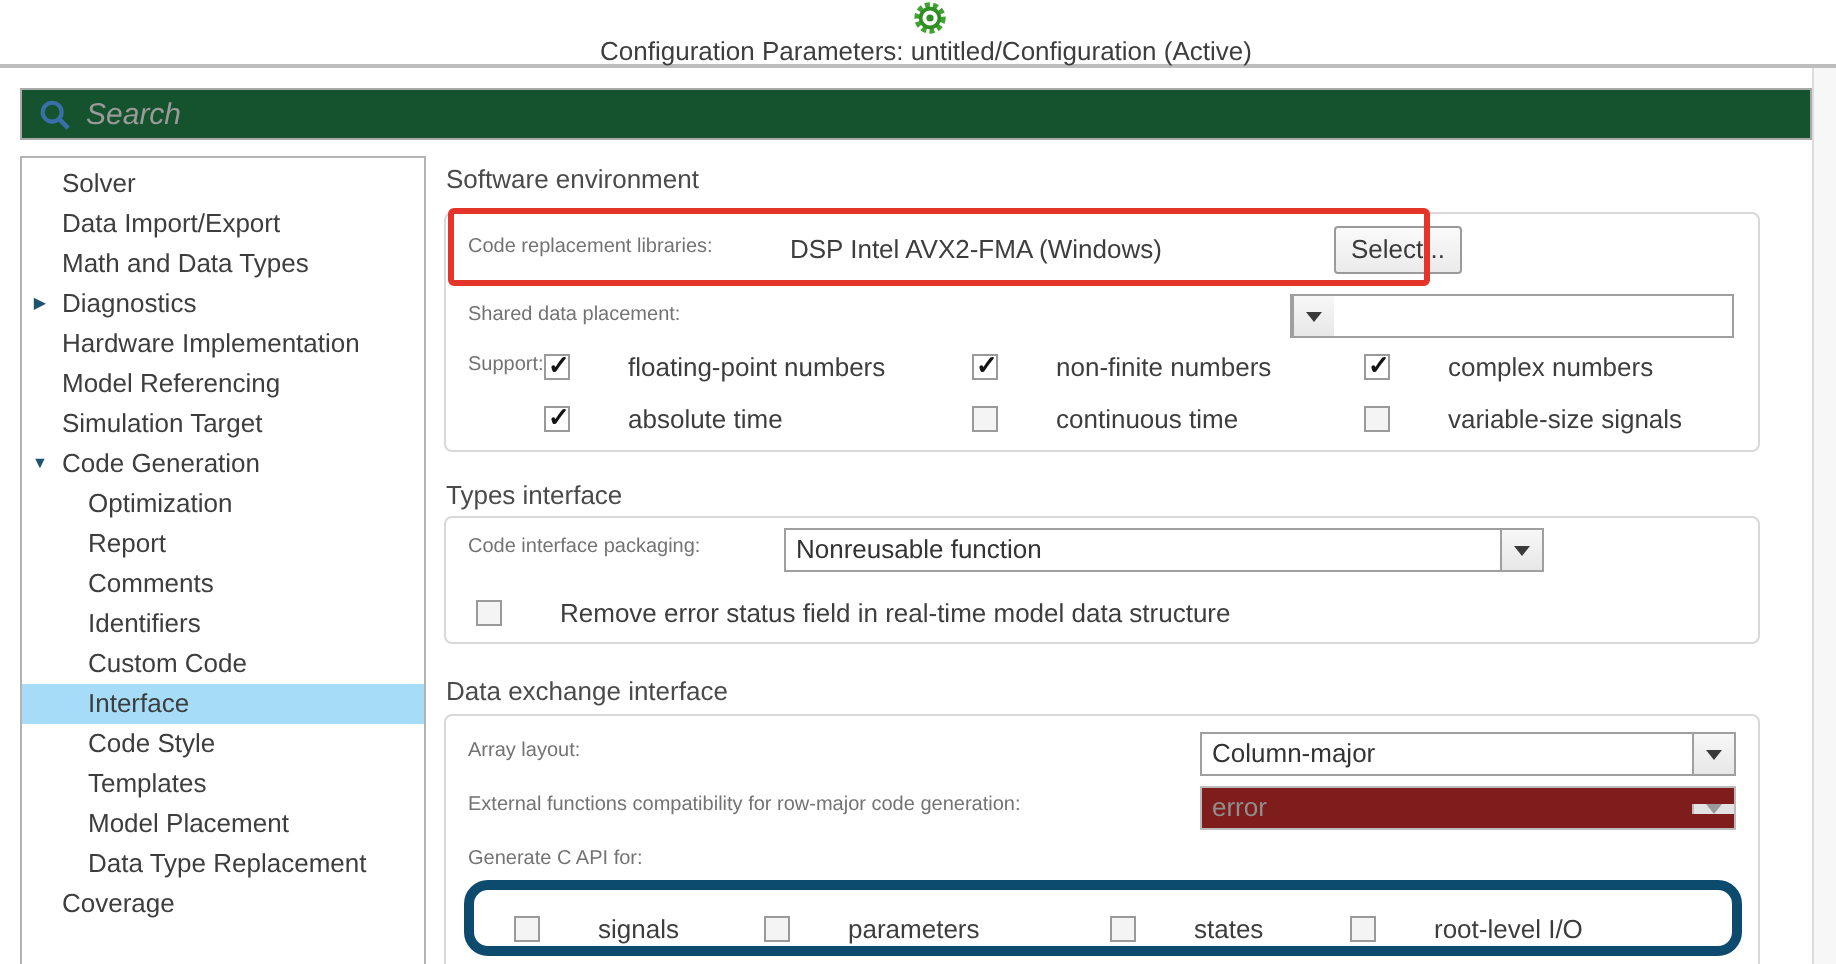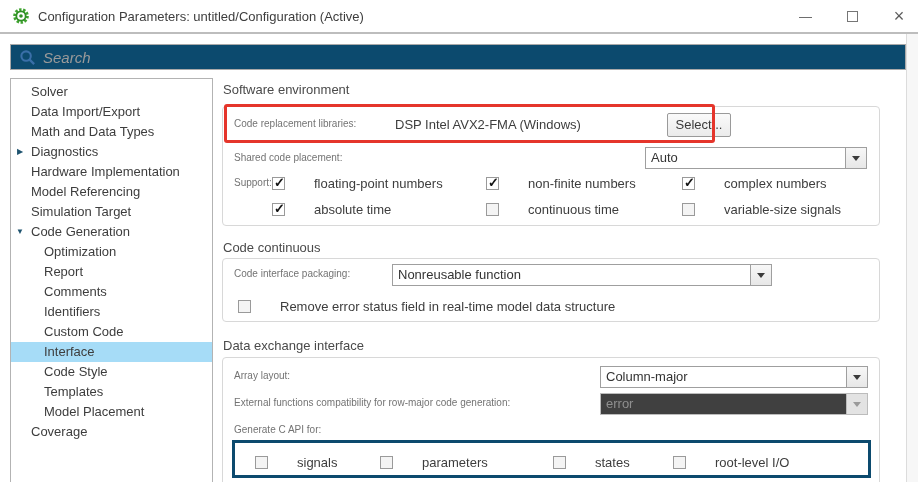--- a/index.html
+++ b/index.html
@@ -5,31 +5,31 @@
   :root{
     --sel:#a6dcf7; --red:#e5352b; --searchblue:#3a6fa8; --green:#3fa32f;
   }
   *{margin:0;padding:0;box-sizing:border-box;}
   body{background:#888;font-family:"Liberation Sans",sans-serif;}
   #window{position:relative;width:918px;height:482px;background:#fff;overflow:hidden;
           font-family:"Liberation Sans",sans-serif;color:#3d3d3d;}
 
   
   .titlebar{position:absolute;left:0;top:0;width:100%;height:34px;background:#fff;
-            border-bottom:2px solid #bdbdbd;display:flex;align-items:center;}
+            border-bottom:2px solid #bdbdbd;display:flex;align-items:center;flex-direction:column;}
   .app-icon{margin-left:12px;width:18px;height:18px;flex:0 0 auto;}
   .title-text{margin-left:8px;font-size:13px;color:#3d3d3d;white-space:nowrap;}
   .win-controls{margin-left:auto;margin-right:12px;display:flex;align-items:center;}
   .ctl{width:14px;height:32px;display:flex;align-items:center;justify-content:center;margin-left:33px;}
   .glyph-min{width:13px;height:0;border-bottom:1px solid #6e6e6e;display:block;margin-top:3px;}
   .glyph-max{width:11px;height:11px;border:1px solid #767676;display:block;}
   .glyph-close{font-size:18px;color:#5c5c5c;line-height:30px;}
 
   
-  .search-field{position:absolute;left:10px;top:44px;width:896px;height:26px;background:#0c4a6e;
+  .search-field{position:absolute;left:10px;top:44px;width:896px;height:26px;background:#14532d;
                 border:1px solid #a9a9a9;display:flex;align-items:center;}
   .search-icon{margin-left:8px;width:17px;height:17px;}
   .search-placeholder{font-style:italic;font-size:15px;color:#9a9a9a;margin-left:7px;}
 
   
   .scroll-strip{position:absolute;right:0;top:34px;width:12px;bottom:0;background:#f7f7f7;
                 border-left:1px solid #dcdcdc;}
 
   
   .sidebar{position:absolute;left:10px;top:78px;width:203px;bottom:-1px;background:#fff;
@@ -52,35 +52,35 @@
   .btn{position:absolute;border:1px solid #9a9a9a;border-radius:2px;
        background:linear-gradient(#fafafa,#ebebeb);font-size:13px;color:#3a3a3a;
        text-align:center;line-height:22px;margin-left:18px;}
 
   .dropdown{position:absolute;height:22px;border:1px solid #9f9f9f;background:#fff;display:flex;}
   .dd-value{flex:1;font-size:13px;color:#333;line-height:20px;padding-left:5px;overflow:hidden;white-space:nowrap;}
   .dd-btn{width:21px;border-left:1px solid #9f9f9f;background:linear-gradient(#f7f7f7,#e7e7e7);
           display:flex;align-items:center;justify-content:center;}
   .dd-arrow{width:0;height:0;border-left:4px solid transparent;border-right:4px solid transparent;
             border-top:5px solid #3a3a3a;}
-  .dropdown.disabled{border-color:#bcbcbc;background:#404040;}
+  .dropdown.disabled{border-color:#bcbcbc;background:#7f1d1d;align-items:center;}
   .dropdown.disabled .dd-value{color:#8f8f8f;}
   .dropdown.disabled .dd-btn{background:#e3e3e3;border-left-color:#bcbcbc;}
   .dropdown.disabled .dd-arrow{border-top-color:#9a9a9a;}
 
   .cb-item{position:absolute;display:flex;align-items:center;height:16px;gap:23px;}
   .cb{width:13px;height:13px;border:1px solid #9a9a9a;background:#f4f4f4;position:relative;flex:0 0 auto;}
   .cb.checked{background:#fff;}
   .cb.checked::after{content:"\2713";position:absolute;left:1px;top:-3px;font-size:13px;
                      color:#141414;font-weight:bold;}
   .cb-label{font-size:13px;color:#3d3d3d;margin-left:6px;white-space:nowrap;}
 
   .red-box{position:absolute;left:1px;top:-3px;width:491px;height:39px;border:3px solid var(--red);
            border-radius:3px;pointer-events:none;}
-  .inner-box{position:absolute;border:3px solid #0c4a6e;border-radius:0;background:#fff;}
+  .inner-box{position:absolute;border:5px solid #0c4a6e;border-radius:12px;background:#fff;}
 </style>
 </head>
 <body>
 
 <div id="window">
 
   <div class="titlebar">
     <svg class="app-icon" viewBox="0 0 20 20">
       <circle cx="10" cy="10" r="7" fill="none" stroke="#3fa32f" stroke-width="3.4" stroke-dasharray="2.6 1.7"></circle>
       <circle cx="10" cy="10" r="5.2" fill="none" stroke="#2f8f25" stroke-width="2"></circle>
@@ -117,36 +117,36 @@
       <div class="tree-item level0"><span class="tree-arrow">▼</span><span>Code Generation</span></div>
       <div class="tree-item level1"><span>Optimization</span></div>
       <div class="tree-item level1"><span>Report</span></div>
       <div class="tree-item level1"><span>Comments</span></div>
       <div class="tree-item level1"><span>Identifiers</span></div>
       <div class="tree-item level1"><span>Custom Code</span></div>
       <div class="tree-item level1 selected"><span>Interface</span></div>
       <div class="tree-item level1"><span>Code Style</span></div>
       <div class="tree-item level1"><span>Templates</span></div>
       <div class="tree-item level1"><span>Model Placement</span></div>
+      <div class="tree-item level1"><span>Data Type Replacement</span></div>
       <div class="tree-item level0"><span>Coverage</span></div>
     </div>
 
   <div class="main">
 
     <div class="section-title" style="top:4px">Software environment</div>
 
     <div class="groupbox" style="top:28px;height:120px">
       <span class="lbl" style="left:11px;top:11px">Code replacement libraries:</span>
       <span class="val" style="left:172px;top:10px">DSP Intel AVX2-FMA (Windows)</span>
       <span class="btn" style="left:426px;top:6px;width:64px;height:24px">Select...</span>
       <div class="red-box"></div>
 
-      <span class="lbl" style="left:11px;top:45px">Shared code placement:</span>
+      <span class="lbl" style="left:11px;top:45px">Shared data placement:</span>
       <div class="dropdown" style="left:422px;top:40px;width:222px">
-        <span class="dd-value">Auto</span>
         <span class="dd-btn">
             <span class="dd-arrow"></span>
           </span>
       </div>
 
       <span class="lbl" style="left:11px;top:70px">Support:</span>
 
       <div class="cb-item" style="left:49px;top:68px">
         <span class="cb checked"></span>
         <span class="cb-label">floating-point numbers</span>
@@ -166,21 +166,21 @@
       <div class="cb-item" style="left:263px;top:94px">
         <span class="cb"></span>
         <span class="cb-label">continuous time</span>
       </div>
       <div class="cb-item" style="left:459px;top:94px">
         <span class="cb"></span>
         <span class="cb-label">variable-size signals</span>
       </div>
     </div>
 
-    <div class="section-title" style="top:162px">Code continuous</div>
+    <div class="section-title" style="top:162px">Types interface</div>
 
     <div class="groupbox" style="top:180px;height:64px">
       <span class="lbl" style="left:11px;top:9px">Code interface packaging:</span>
       <div class="dropdown" style="left:169px;top:5px;width:380px">
         <span class="dd-value">Nonreusable function</span>
         <span class="dd-btn">
             <span class="dd-arrow"></span>
           </span>
       </div>
       <div class="cb-item" style="left:15px;top:39px">

